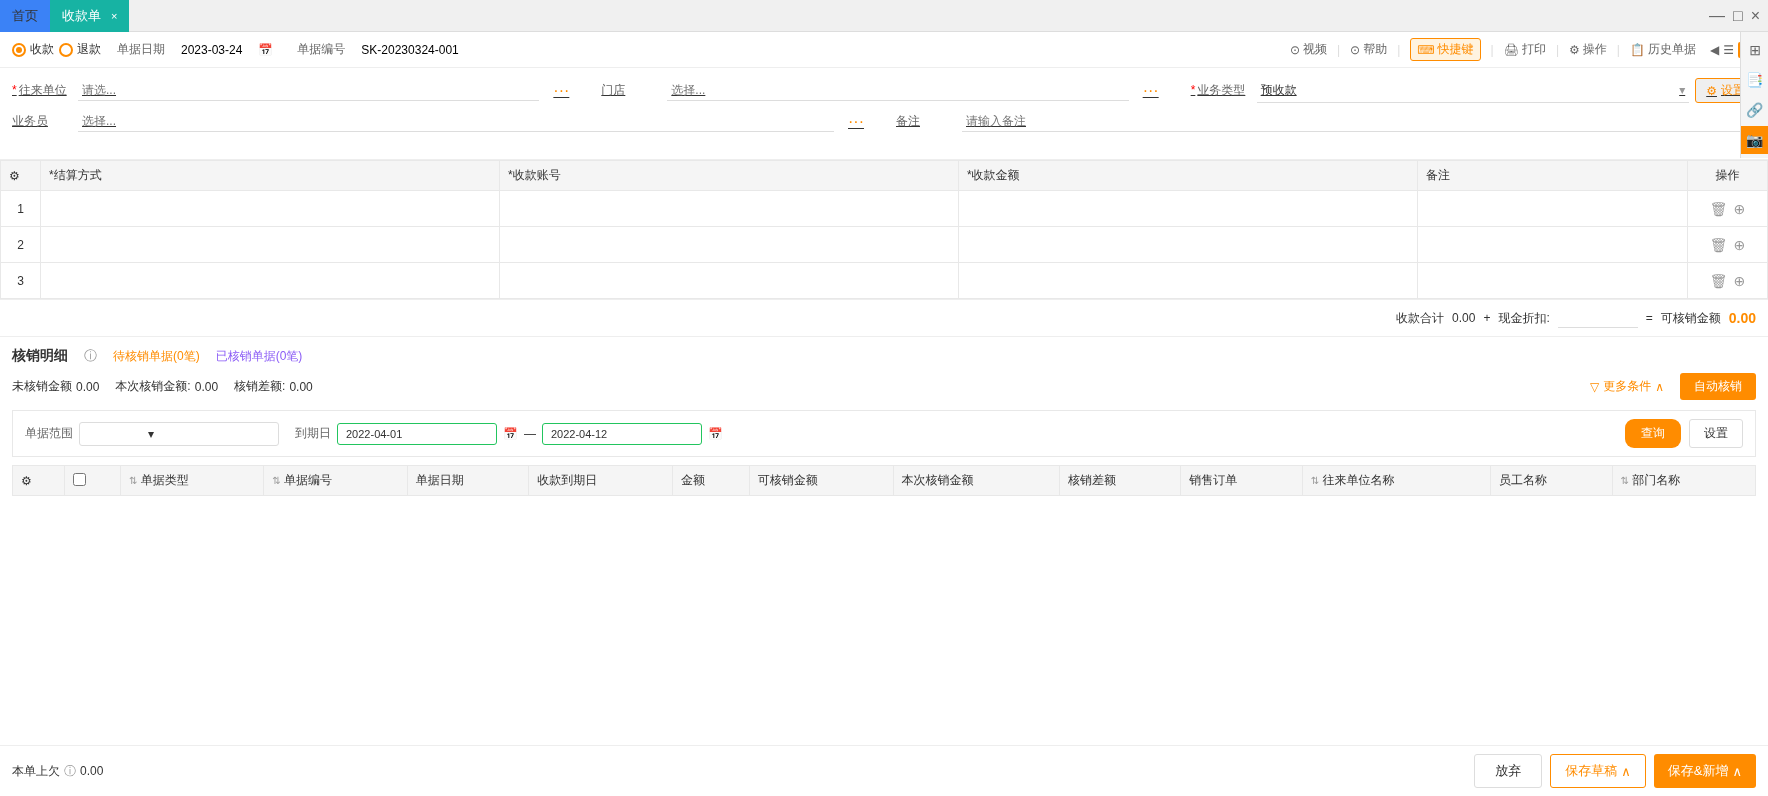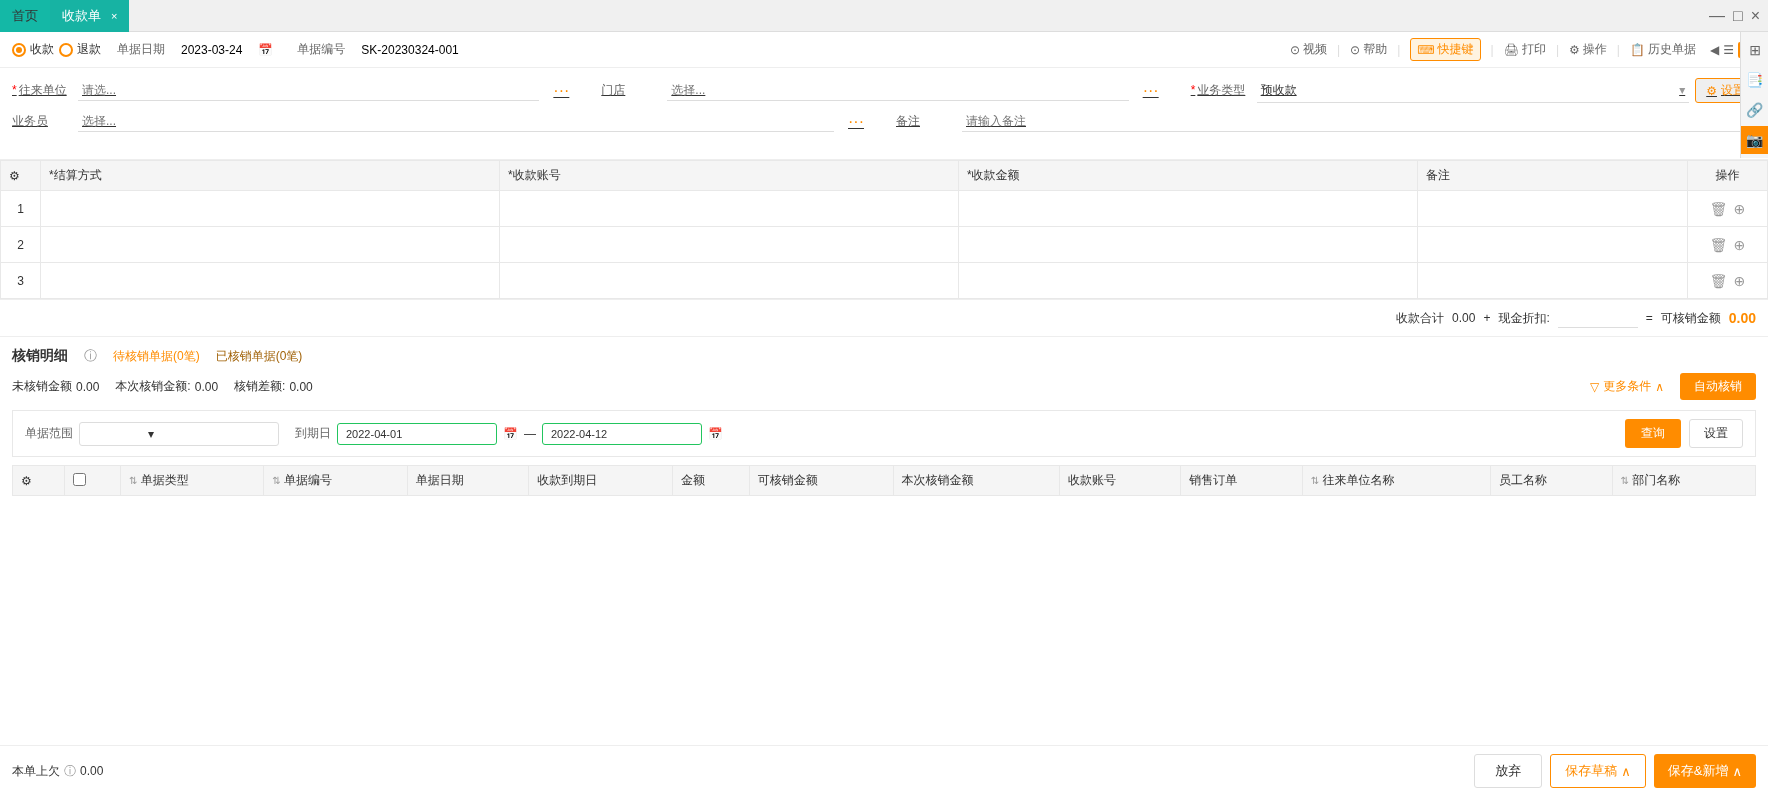--- a/index.html
+++ b/index.html
@@ -5,21 +5,21 @@
     * { box-sizing: border-box; margin: 0; padding: 0; }
     body { font-family: 'Microsoft YaHei', 'PingFang SC', sans-serif; font-size: 12px; background: #f0f0f0; color: #333; overflow: hidden; }
 
     
     .tab-bar {
       display: flex; align-items: center; background: #f0f0f0; height: 32px; border-bottom: 1px solid #ddd;
     }
     .tab-item {
       padding: 0 12px; height: 32px; display: flex; align-items: center; cursor: pointer; font-size: 13px; gap: 6px;
     }
-    .tab-item.home { background: #14b8a6; color: #333; }
+    .tab-item.home { background: #3b82f6; color: #333; }
     .tab-item.active { background: #17b3a3; color: white; }
     .tab-close { font-size: 11px; cursor: pointer; margin-left: 4px; }
     .tab-bar-right { margin-left: auto; display: flex; align-items: center; gap: 8px; padding-right: 8px; color: #666; font-size: 16px; cursor: pointer; }
 
     
     .main-content { background: white; height: calc(100vh - 32px); overflow-y: auto; display: flex; flex-direction: column; }
 
     
     .top-toolbar {
       display: flex; align-items: center; padding: 6px 12px; border-bottom: 1px solid #eee; gap: 16px; flex-shrink: 0;
@@ -70,37 +70,37 @@
     .total-input { border: none; border-bottom: 1px solid #ddd; width: 80px; padding: 2px 4px; text-align: right; outline: none; }
     .total-result { color: #ff8c00; font-weight: bold; font-size: 14px; }
 
     
     .writeoff-section { padding: 10px 12px; flex: 1; display: flex; flex-direction: column; }
     .writeoff-header { display: flex; align-items: center; gap: 16px; margin-bottom: 8px; }
     .writeoff-title { font-size: 14px; font-weight: bold; color: #333; }
     .info-icon { color: #999; cursor: pointer; font-size: 13px; }
     .tab-link { color: #ff8c00; cursor: pointer; font-size: 12px; }
     .tab-link.active { color: #ff8c00; }
-    .tab-link.inactive { color: #a16207; }
+    .tab-link.inactive { color: #8b5cf6; }
 
     .writeoff-stats { display: flex; align-items: center; gap: 16px; margin-bottom: 10px; font-size: 12px; color: #333; }
     .stat-item { display: flex; align-items: center; gap: 4px; }
     .stat-value { color: #333; }
     .more-conditions { margin-left: auto; color: #ff8c00; cursor: pointer; display: flex; align-items: center; gap: 4px; }
     .auto-writeoff-btn { background: #ff8c00; color: white; border: none; border-radius: 3px; padding: 5px 14px; cursor: pointer; font-size: 12px; }
 
     
     .filter-row { display: flex; align-items: center; gap: 16px; padding: 8px 0; border: 1px solid #e8e8e8; padding: 8px 12px; margin-bottom: 8px; }
     .filter-field { display: flex; align-items: center; gap: 6px; }
     .filter-label { color: #666; white-space: nowrap; }
     .filter-select { display: flex; align-items: center; border: 1px solid #ddd; border-radius: 3px; padding: 4px 8px; gap: 60px; cursor: pointer; min-width: 200px; }
     .filter-date { display: flex; align-items: center; gap: 6px; }
     .date-input { border: 1px solid #22c55e; border-radius: 3px; padding: 4px 8px; font-size: 11px; color: #333; }
     .date-picker-icon { color: #ff8c00; cursor: pointer; }
-    .query-btn { background: #ff8c00; color: white; border: none; border-radius: 3px; padding: 5px 16px; cursor: pointer; font-size: 12px; margin-left: auto; }
+    .query-btn { background: #ff8c00; color: white; border: none; border-radius: 9px; padding: 5px 16px; cursor: pointer; font-size: 12px; margin-left: auto; }
     .setting-btn2 { border: 1px solid #ddd; background: white; color: #333; border-radius: 3px; padding: 5px 14px; cursor: pointer; font-size: 12px; }
 
     
     .bottom-table { width: 100%; border-collapse: collapse; font-size: 12px; }
     .bottom-table th { background: #f5f5f5; border: 1px solid #e8e8e8; padding: 6px 8px; text-align: left; color: #333; font-weight: normal; white-space: nowrap; }
     .sort-icon { color: #999; font-size: 10px; }
 
     
     .bottom-bar {
       display: flex; align-items: center; padding: 8px 12px; border-top: 1px solid #eee; background: white; flex-shrink: 0; gap: 8px;
@@ -333,21 +333,21 @@
           <tr>
             <th><span>⚙</span></th>
             <th><input type="checkbox" style=""></th>
             <th><span class="sort-icon">⇅</span> 单据类型</th>
             <th><span class="sort-icon">⇅</span> 单据编号</th>
             <th>单据日期</th>
             <th>收款到期日</th>
             <th>金额</th>
             <th>可核销金额</th>
             <th>本次核销金额</th>
-            <th>收款账号</th>
+            <th>核销差额</th>
             <th>销售订单</th>
             <th><span class="sort-icon">⇅</span> 往来单位名称</th>
             <th>员工名称</th>
             <th><span class="sort-icon">⇅</span> 部门名称</th>
           </tr>
         </thead>
         <tbody>
         </tbody>
       </table>
     </div>

